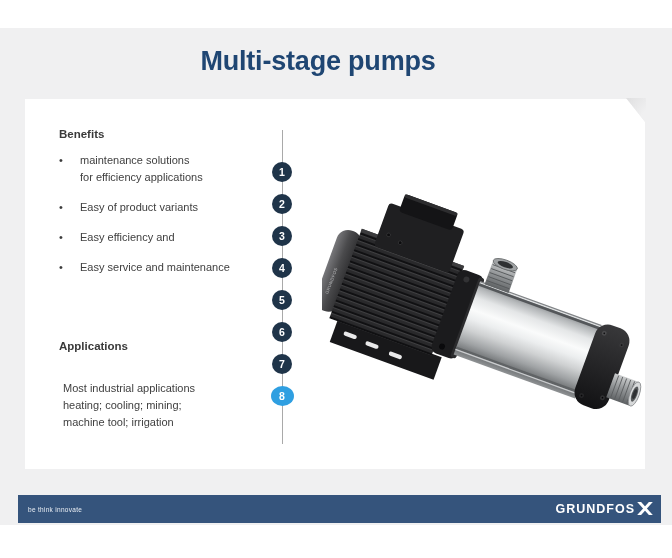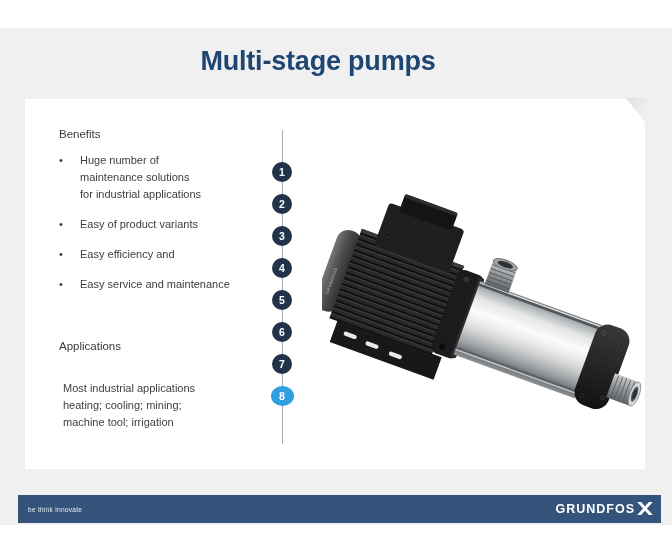--- a/index.html
+++ b/index.html
@@ -23,21 +23,21 @@
     position:absolute;left:25px;top:99px;width:620px;height:370px;
     background:var(--c-panel,#ffffff);
     clip-path:polygon(0 0,602px 0,620px 23px,620px 100%,0 100%);
   }
   .panel-fold{
     position:absolute;left:626px;top:98px;width:20px;height:25px;
     background:linear-gradient(to bottom right,#dfdfe0,#f0f0f1 75%);
     clip-path:polygon(0 0,100% 0,100% 100%);
   }
   .benefits-heading,.applications-heading{
-    position:absolute;left:59px;font-size:11.5px;font-weight:400;color:#3a3a3a;
+    position:absolute;left:59px;font-size:11.5px;font-weight:700;color:#3a3a3a;
   }
   .benefits-heading{top:128px;}
   .applications-heading{top:340px;}
   .bullet-list{position:absolute;left:59px;top:152px;width:215px;}
   .bullet-item{display:flex;margin-bottom:13px;}
   .bullet-item .dot{
     width:21px;flex:0 0 21px;font-size:11px;line-height:17px;color:#3a3a3a;
   }
   .bullet-item .lines{flex:1;}
   .txt-line{font-size:11px;line-height:17px;color:var(--c-text,#404040);}
@@ -87,23 +87,22 @@
 
   <div class="panel"></div>
   <div class="panel-fold"></div>
 
   <div class="benefits-heading">Benefits</div>
 
   <div class="bullet-list">
     <div class="bullet-item">
       <span class="dot">•</span>
       <div class="lines">
-        <div class="txt-line">Huge number of</div>
         <div class="txt-line">maintenance solutions</div>
-        <div class="txt-line">for industrial applications</div>
+        <div class="txt-line">for efficiency applications</div>
       </div>
     </div>
     <div class="bullet-item">
       <span class="dot">•</span>
       <div class="lines">
         <div class="txt-line">Easy of product variants</div>
       </div>
     </div>
     <div class="bullet-item">
       <span class="dot">•</span>

